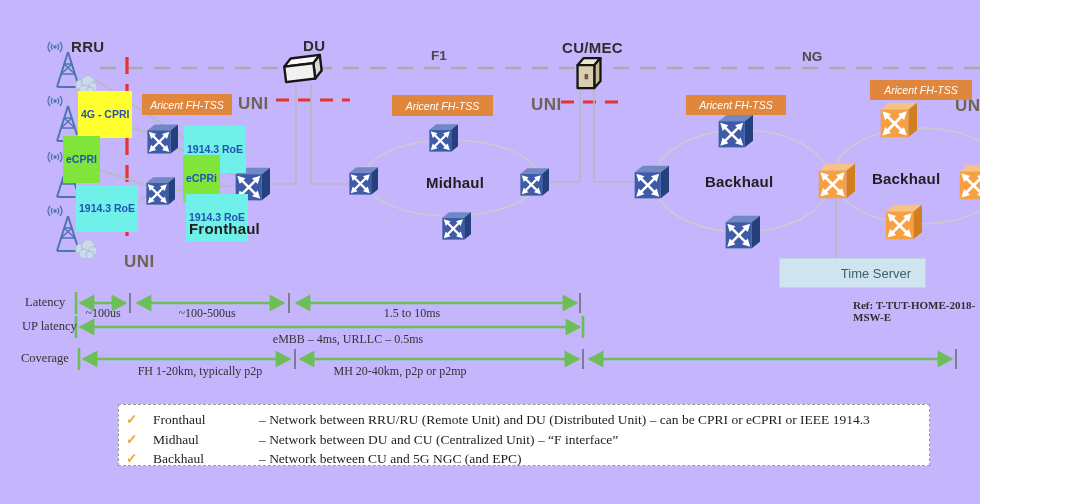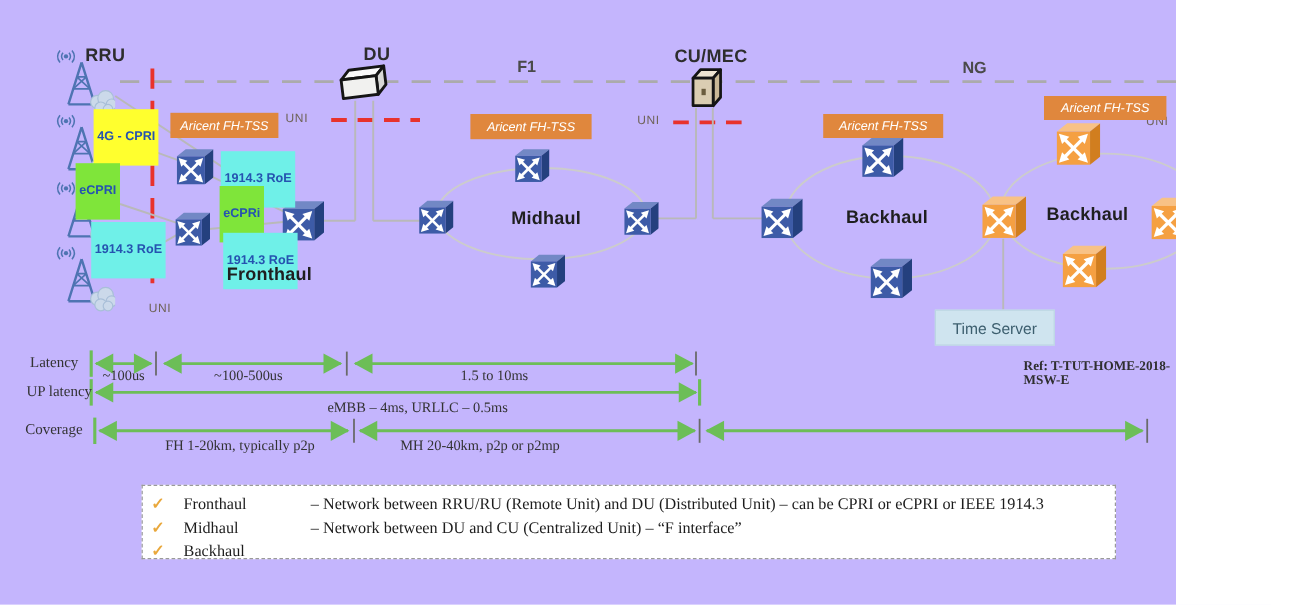--- a/index.html
+++ b/index.html
@@ -2,27 +2,27 @@
 <html><head>
 <meta charset="utf-8">
 <style>
   html,body{margin:0;padding:0;background:#fff;}
   #stage{position:relative;width:980px;height:504px;background:#c4b5fd;overflow:hidden;
          font-family:"Liberation Sans",sans-serif;}
   #bg{position:absolute;left:0;top:0;z-index:0;}
   .abs{position:absolute;z-index:3;}
   .node-lbl{font-weight:bold;font-size:15px;color:#2d2d2d;letter-spacing:.3px;}
   .iface-lbl{font-weight:600;font-size:13.5px;color:#4a4a4a;}
-  .uni{font-weight:normal;font-size:10px;color:#6f6358;letter-spacing:.5px;}
+  .uni{font-weight:bold;font-size:17px;color:#6f6358;letter-spacing:.5px;}
   .sect{font-weight:bold;font-size:15px;color:#1f1f1f;letter-spacing:.2px;}
   .tag{font-weight:bold;font-size:10.5px;color:#2553b0;padding:17px 3px;line-height:13px;white-space:nowrap;}
   .aricent{background:#E0873D;color:#fff;font-size:10.5px;text-align:center;
            display:flex;align-items:center;justify-content:center;font-style:italic;}
   .tserver{background:#CFE4EF;border:1px solid #bcd6e3;color:#3c5e6e;font-size:13px;
-           display:flex;align-items:center;justify-content:center;}
+           display:flex;align-items:center;justify-content:center;padding-left:47px;}
   .serif{font-family:"Liberation Serif",serif;color:#333;}
   .mlabel{font-size:12.5px;}
   .mval{font-size:12px;text-align:center;}
   .ref{font-size:11px;font-weight:600;color:#2f2f2f;}
   .legend{border:1.5px dashed #9a9a9a;background:#fff;box-sizing:border-box;
           padding:5px 0 0 7px;z-index:3;}
   .lrow{display:grid;grid-template-columns:27px 106px auto;line-height:19.5px;
         font-family:"Liberation Serif",serif;font-size:13.5px;color:#1c1c1c;}
   .chk{color:#E9A83C;font-weight:bold;}
   .icon{position:absolute;z-index:2;}
@@ -270,16 +270,17 @@
       <span>– Network between RRU/RU (Remote Unit) and DU (Distributed Unit) – can be CPRI or eCPRI or IEEE 1914.3</span>
     </div>
     <div class="lrow">
       <span class="chk">✓</span>
       <span>Midhaul</span>
       <span>– Network between DU and CU (Centralized Unit) – “F interface”</span>
     </div>
     <div class="lrow">
       <span class="chk">✓</span>
       <span>Backhaul</span>
+      <span>– Network between CU and 5G NGC (and EPC)</span>
     </div>
   </div>
 
 </div>
 
 </body></html>

